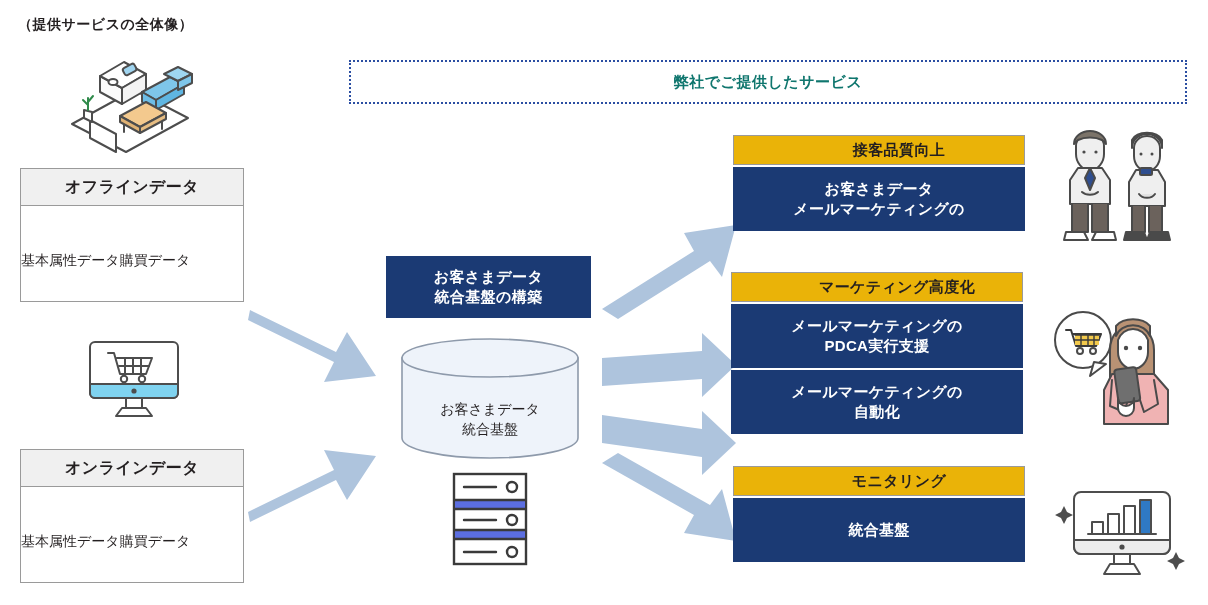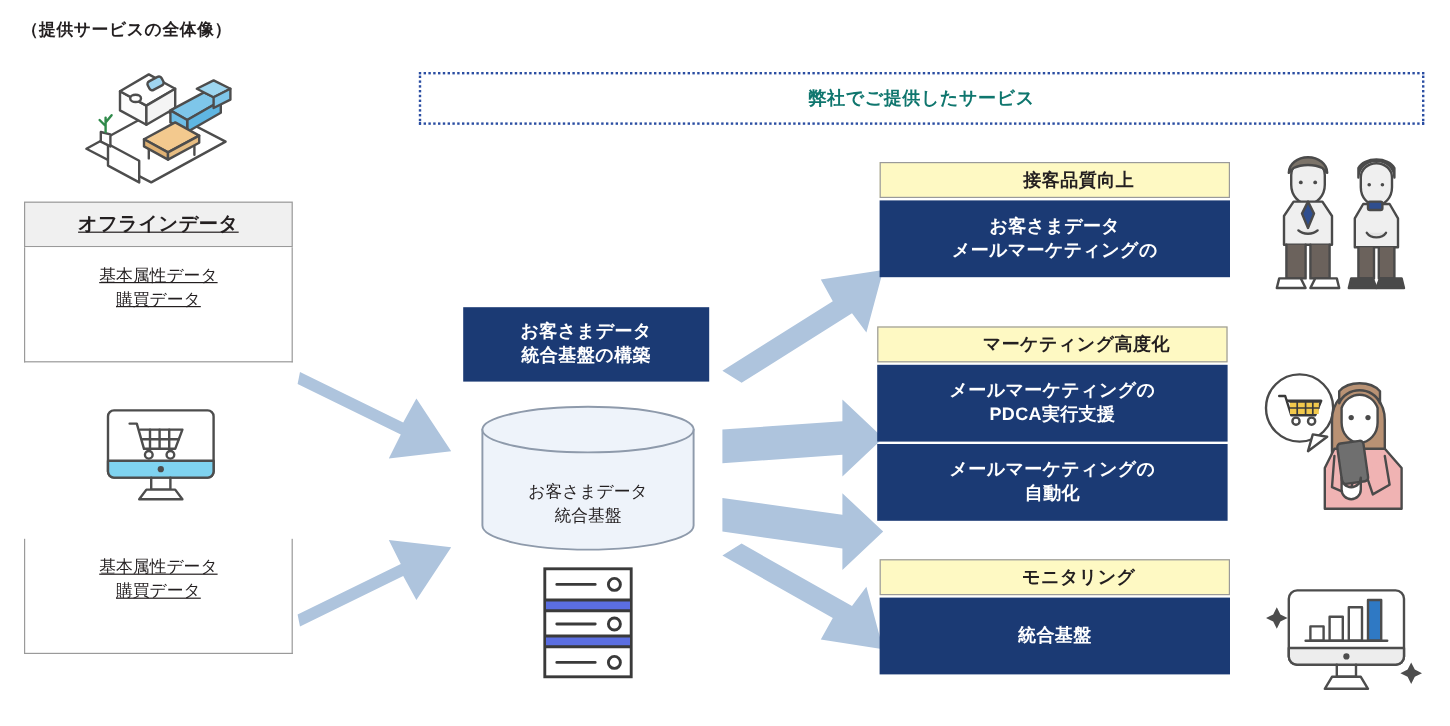--- a/index.html
+++ b/index.html
@@ -39,37 +39,37 @@
     justify-content:center;
   }
   .banner-label{
     font-size:15px;
     font-weight:bold;
     color:#0f766e;
     letter-spacing:.5px;
   }
 
   
-  .src-group{position:absolute;width:224px;text-decoration:underline;}
+  .src-group{position:absolute;width:224px;}
   .src-head{
     height:38px;
     border:1px solid #9a9a9a;
     background:#f0f0f0;
     box-sizing:border-box;
     display:flex;align-items:center;justify-content:center;
     font-size:16px;font-weight:bold;letter-spacing:.4px;
     color:#231f20;
   }
   .src-body{
     height:96px;
     border:1px solid #9a9a9a;
     border-top:none;
     background:#ffffff;
     box-sizing:border-box;
-    display:flex;flex-direction:column;
+    display:flex;
     align-items:center;justify-content:flex-start;
     padding-top:13px;
     font-size:14px;
     line-height:1.45;
     color:#231f20;
   }
 
   
   .center-caption{
     position:absolute;
@@ -89,21 +89,21 @@
   .cyl-label{
     position:absolute;left:0;top:62px;width:182px;
     text-align:center;font-size:14px;line-height:1.4;color:#231f20;
   }
 
   
   .svc-block{position:absolute;width:292px;}
   .svc-head{
     height:30px;
     border:1px solid #9a9a9a;
-    background:#fef9c3;
+    background:#eab308;
     box-sizing:border-box;
     display:flex;align-items:center;justify-content:center;
     font-size:15px;font-weight:bold;letter-spacing:.4px;color:#231f20;padding-left:40px;
   }
   .svc-item{
     background:#1b3a74;
     box-sizing:border-box;
     display:flex;flex-direction:column;
     align-items:center;justify-content:center;
     color:#ffffff;
@@ -179,20 +179,21 @@
 
         <path d="M24 15 L30 15 L36 36 L62 36 L68 20 L33 20" stroke="#4d4d4d"></path>
         <path d="M41 20 L41 36 M49 20 L49 36 M57 20 L57 36 M35 28 L65 28"></path>
         <circle cx="40" cy="41" r="3.2" fill="#ffffff"></circle>
         <circle cx="58" cy="41" r="3.2" fill="#ffffff"></circle>
       </g>
     </svg>
   </div>
 
   <div class="src-group" style="left:20px;top:449px;">
+    <div class="src-head">オンラインデータ</div>
     <div class="src-body">
       <span>基本属性データ</span>
       <span>購買データ</span>
     </div>
   </div>
 
   <div class="ill" style="left:248px;top:300px;width:150px;height:220px;">
     <svg width="150" height="220" viewBox="0 0 150 220">
       <g fill="#aec4dd">
 

